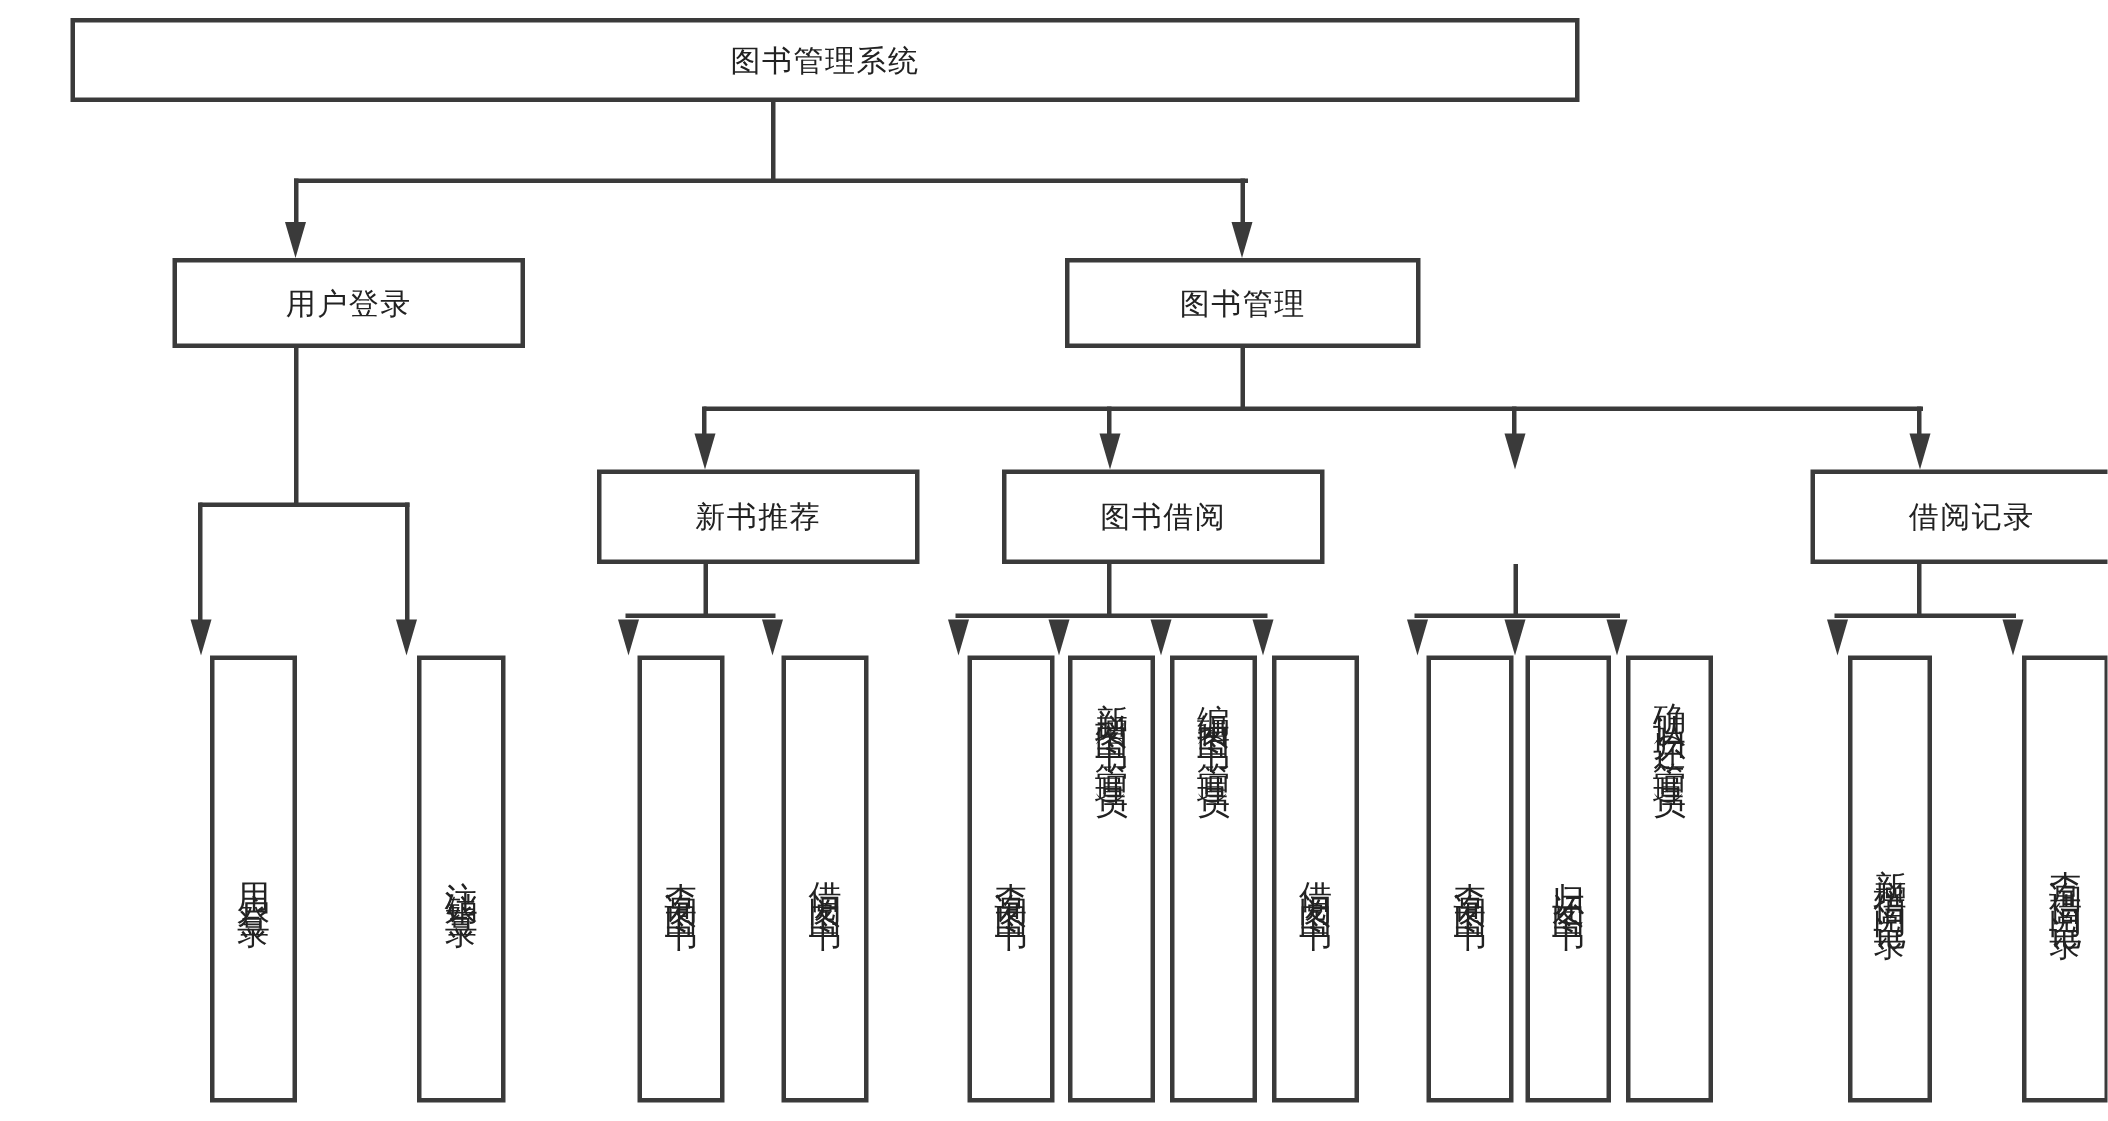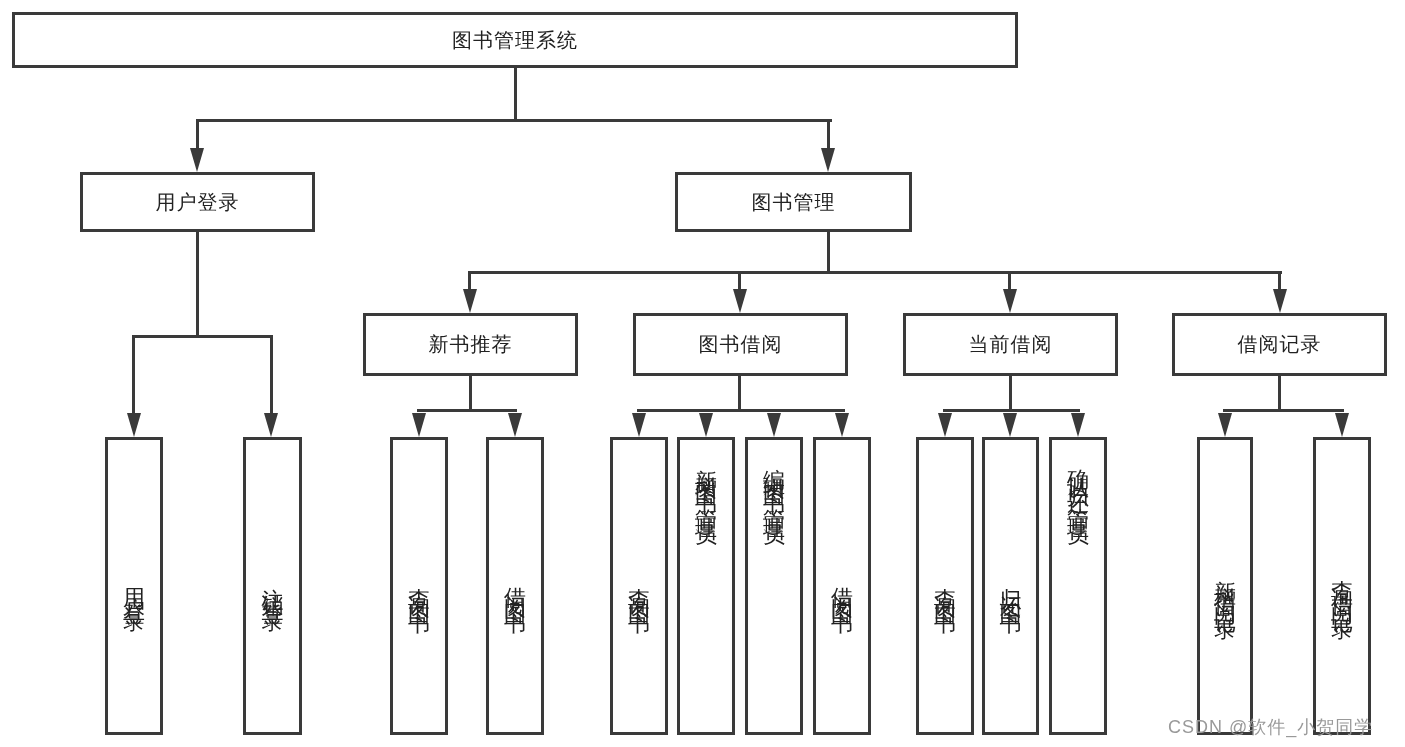--- a/index.html
+++ b/index.html
@@ -18,20 +18,21 @@
     overflow:hidden;
   }
   .stage{position:absolute;inset:0;width:1405px;height:747px;}
   .box{
     position:absolute;
     background:#fff;
     border:3px solid var(--line,#3a3a3a);
     display:flex;
     align-items:center;
     justify-content:center;
+    margin-left:35px;
   }
   .hlabel{
     font-size:20px;
     letter-spacing:1px;
     white-space:nowrap;
     color:var(--text,#222);
   }
   .vbox{flex-direction:column;}
   .vlabel{
     writing-mode:vertical-rl;
@@ -99,23 +100,20 @@
   <div class="arrow" style="left:1003px;top:289px"></div>
   <div class="vline" style="left:1278px;top:271px;height:22px"></div>
   <div class="arrow" style="left:1273px;top:289px"></div>
 
   <div class="box" style="left:633px;top:313px;width:215px;height:63px">
     <span class="hlabel">图书借阅</span>
   </div>
   <div class="box" style="left:363px;top:313px;width:215px;height:63px">
     <span class="hlabel">新书推荐</span>
   </div>
-  <div class="box" style="left:903px;top:313px;width:215px;height:63px">
-    <span class="hlabel">当前借阅</span>
-  </div>
   <div class="box" style="left:1172px;top:313px;width:215px;height:63px">
     <span class="hlabel">借阅记录</span>
   </div>
 
   <div class="vline" style="left:469px;top:376px;height:36px"></div>
   <div class="hline" style="left:417px;top:409px;width:100px"></div>
   <div class="arrow" style="left:412px;top:413px"></div>
   <div class="arrow" style="left:508px;top:413px"></div>
 
   <div class="vline" style="left:738px;top:376px;height:36px"></div>
@@ -173,15 +171,14 @@
     <span class="vlabel">确认归还（管理员）</span>
   </div>
 
   <div class="box vbox" style="left:1197px;top:437px;width:56px;height:298px">
     <span class="vlabel">新增借阅记录</span>
   </div>
   <div class="box vbox" style="left:1313px;top:437px;width:58px;height:298px">
     <span class="vlabel">查询借阅记录</span>
   </div>
 
-  <div class="watermark">CSDN @软件_小贺同学</div>
 
 </div>
 
 </body></html>

